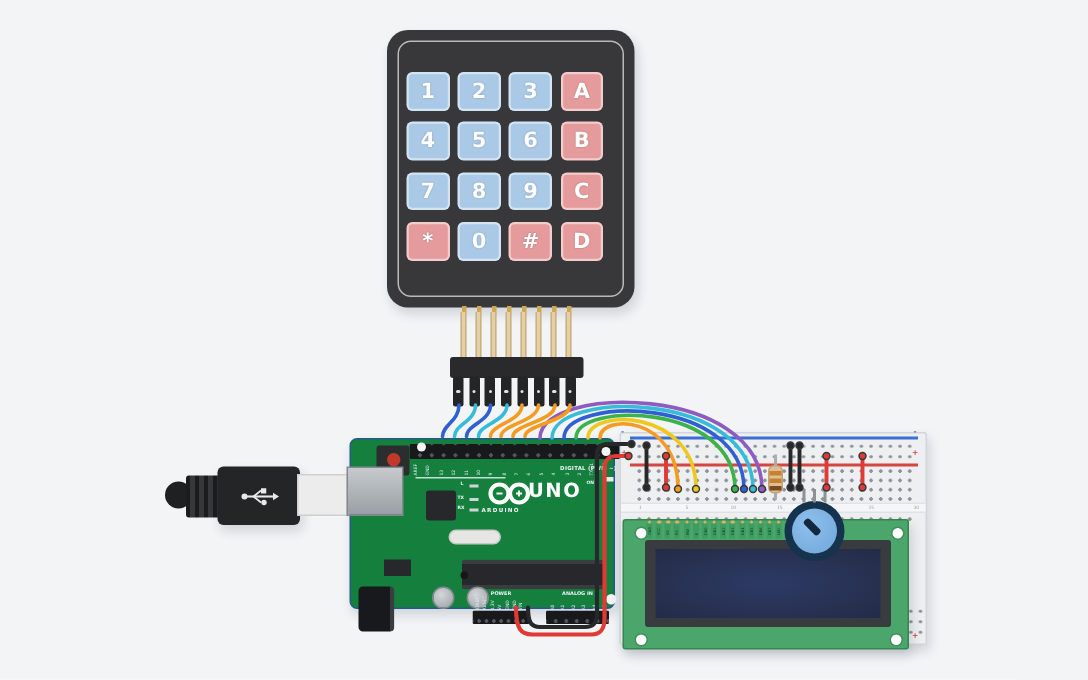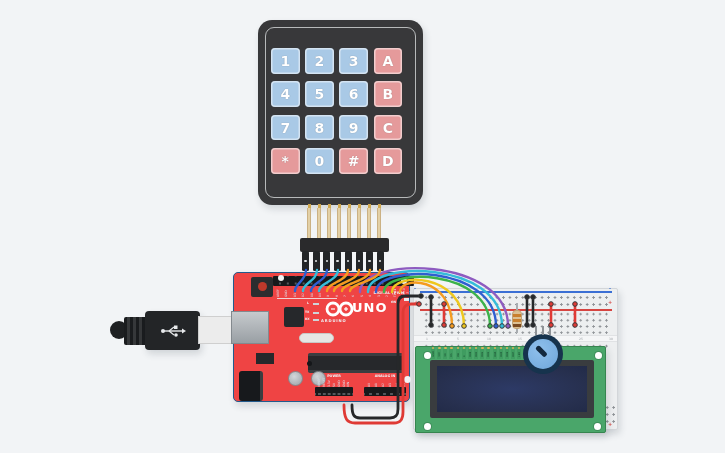--- a/index.html
+++ b/index.html
@@ -14,21 +14,21 @@
   .key{position:absolute;width:28.5px;height:25.5px;border-radius:4px;display:flex;align-items:center;justify-content:center;
        color:#fff;font-weight:bold;font-size:14px;box-shadow:inset 0 0 0 1.5px rgba(255,255,255,.5);
        text-shadow:0 0 1px rgba(0,0,0,.35);cursor:pointer;}
   
   .ribbon-wire{position:absolute;width:4px;background:#e3d0a6;border-left:1px solid #cbb184;border-right:1px solid #cbb184;box-sizing:border-box;}
   .gold-stub{position:absolute;width:3px;background:#cfa84f;}
   #connector-block{left:300px;top:238px;width:89px;height:14px;background:#2a2a2c;border-radius:2px;}
   .conn-pin{position:absolute;width:7px;height:20px;top:251px;background:#232527;border-radius:1.5px;}
   .conn-pin i{position:absolute;left:2.2px;top:9px;width:2.4px;height:2.4px;border-radius:50%;background:#e2e4e6;}
   
-  #arduino{left:233px;top:272px;width:177px;height:130px;background:#ef4444;border:1px solid #225a8c;border-radius:5px;box-sizing:border-box;}
+  #arduino{left:233px;top:292px;width:177px;height:114px;background:#15803d;border:1px solid #225a8c;border-radius:5px;box-sizing:border-box;}
   .hdr{position:absolute;background:#17191b;border-radius:1px;
        background-image:radial-gradient(circle,#54585c 1.1px,transparent 1.4px);background-size:7.9px 8px;background-position:3px 3.5px;}
   .tiny-v{position:absolute;font-size:6px;color:#dce8f2;width:20px;height:6px;transform:rotate(-90deg) scale(.5);transform-origin:center;white-space:nowrap;}
   .tiny-t{position:absolute;font-size:6px;color:#eef4f8;font-weight:bold;white-space:nowrap;}
   .white-dot{position:absolute;background:#f2f4f5;border-radius:50%;}
   
   #usb-tip{left:110px;top:321px;width:18px;height:18px;border-radius:9px;background:#1e2022;}
   #usb-ribs{left:124px;top:317px;width:24px;height:28px;background:repeating-linear-gradient(90deg,#1a1c1e 0 3px,#36383a 3px 6px);border-radius:2px;}
   #usb-plug{left:145px;top:311px;width:55px;height:39px;background:#232527;border-radius:4px;}
   #usb-neck{left:198px;top:316px;width:34px;height:28px;background:#ececec;border:1px solid #cfcfcf;box-sizing:border-box;}

